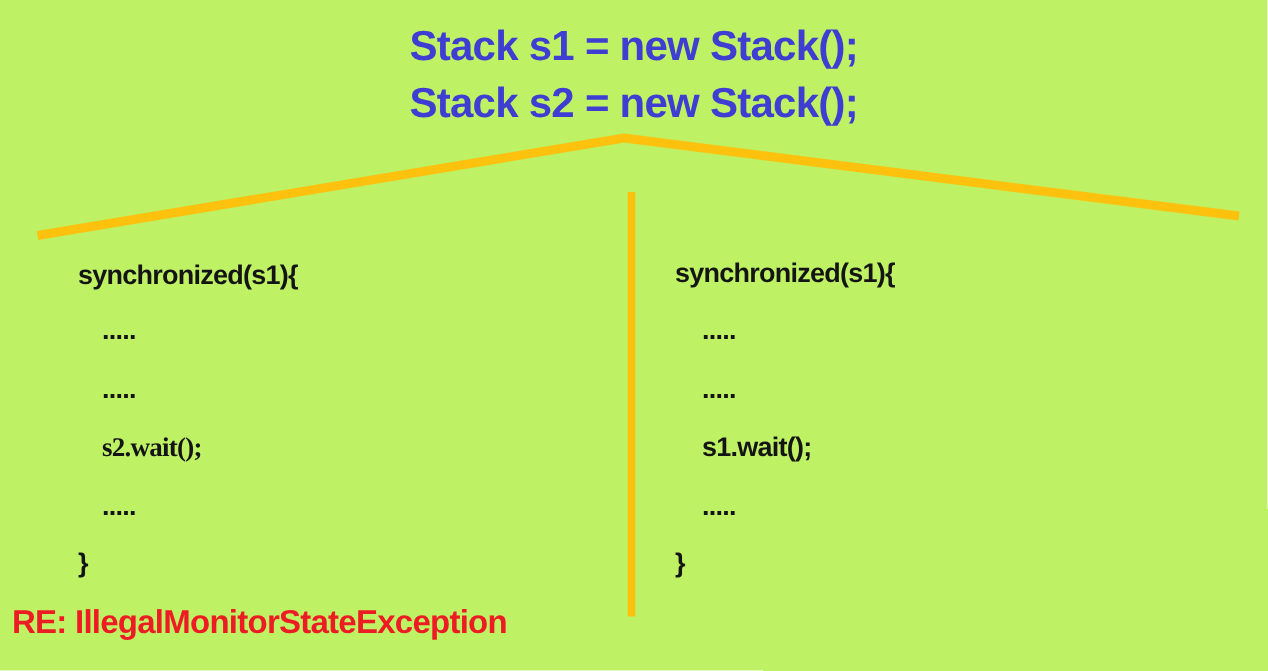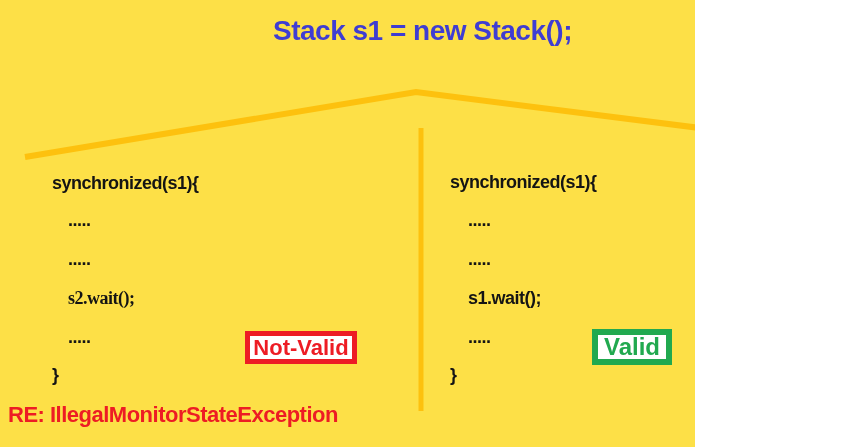--- a/index.html
+++ b/index.html
@@ -3,23 +3,23 @@
 <meta charset="utf-8">
 <style>
   html, body {
     margin: 0;
     padding: 0;
     background: #ffffff;
     font-family: "Liberation Sans", "DejaVu Sans", sans-serif;
   }
   .canvas {
     position: relative;
-    width: 695px;
+    width: 845px;
     height: 447px;
-    background: #fde047;
+    background: #bef264;
     overflow: hidden;
   }
   .connectors {
     position: absolute;
     top: 0;
     left: 0;
     pointer-events: none;
   }
   .title {
     position: absolute;
@@ -86,43 +86,38 @@
 
 <div class="canvas">
 
   <svg class="connectors" width="845" height="447" viewBox="0 0 845 447">
     <polyline points="25,157 416,92 826,144" fill="none" stroke-width="6" stroke="#fdc10e"></polyline>
     <line x1="421" y1="128" x2="421" y2="411" stroke-width="5" stroke="#fdc10e"></line>
   </svg>
 
   <div class="title">
     <div>Stack s1 = new Stack();</div>
+    <div>Stack s2 = new Stack();</div>
   </div>
 
   <div>
     <div class="code-line" style="left:52px;  top:171px;">synchronized(s1){</div>
     <div class="code-line" style="left:68px;  top:208px;">.....</div>
     <div class="code-line" style="left:68px;  top:247px;">.....</div>
     <div class="code-line" style="left:68px;  top:286px;font-family:Liberation Serif, serif;">s2.wait();</div>
     <div class="code-line" style="left:68px;  top:325px;">.....</div>
     <div class="code-line" style="left:52px;  top:363px;">}</div>
   </div>
 
   <div>
     <div class="code-line" style="left:450px; top:170px;">synchronized(s1){</div>
     <div class="code-line" style="left:468px; top:208px;">.....</div>
     <div class="code-line" style="left:468px; top:247px;">.....</div>
     <div class="code-line" style="left:468px; top:286px;">s1.wait();</div>
     <div class="code-line" style="left:468px; top:325px;">.....</div>
     <div class="code-line" style="left:450px; top:363px;">}</div>
   </div>
 
-  <div class="badge not-valid">
-    <span>Not-Valid</span>
-  </div>
 
-  <div class="badge valid">
-    <span>Valid</span>
-  </div>
 
   <div class="footer-exception">RE: IllegalMonitorStateException</div>
 
 </div>
 
 </body></html>

